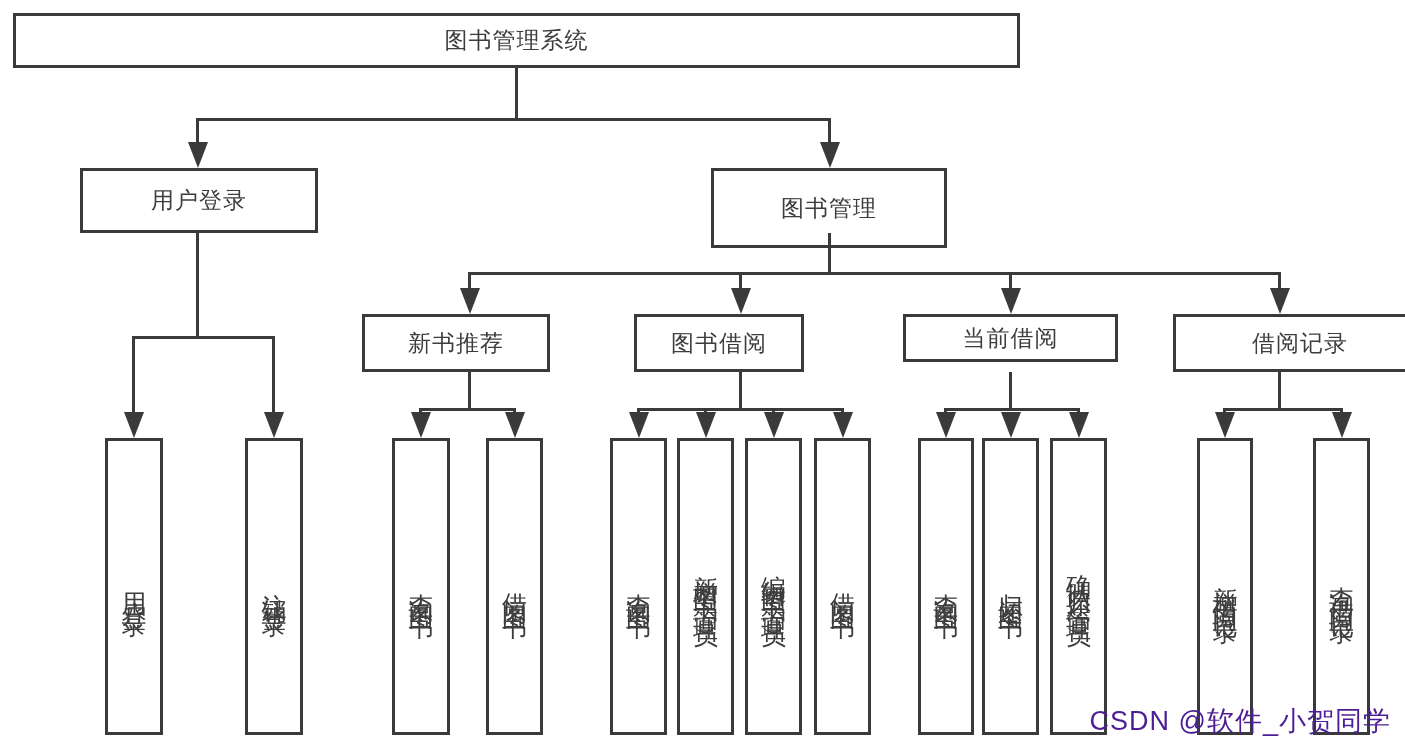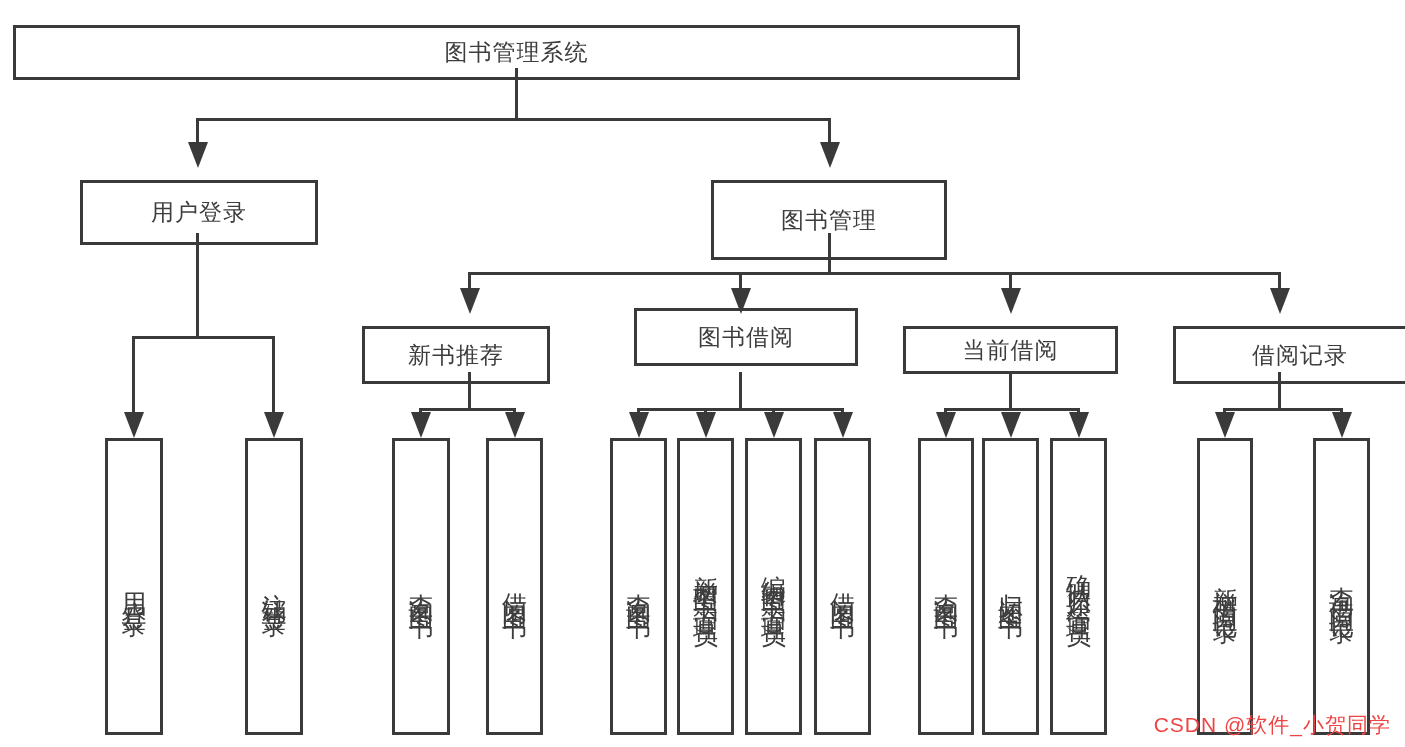--- a/index.html
+++ b/index.html
@@ -13,51 +13,51 @@
   .node{
     position:absolute;
     box-sizing:border-box;
     border:3px solid #3a3a3a;
     background:#ffffff;
     color:#3d3d3d;
     display:flex;
     align-items:center;
     justify-content:center;
   }
-  .node.h{font-size:23px;letter-spacing:1px;margin-top:12px;}
+  .node.h{font-size:23px;letter-spacing:1px;}
   .node.v{
     font-size:25px;
     writing-mode:vertical-rl;
     text-orientation:mixed;
     letter-spacing:7px;
     line-height:1;
   }
   .vl{position:absolute;width:3px;background:#3a3a3a;}
   .hl{position:absolute;height:3px;background:#3a3a3a;}
   .ah{
     position:absolute;width:0;height:0;
     border-left:10px solid transparent;
     border-right:10px solid transparent;
     border-top:26px solid #3a3a3a;
   }
   .watermark{
     position:absolute;
     right:14px;bottom:8px;
-    color:#ef4444;
-    font-size:21px;
+    color:#4c1d95;
+    font-size:27px;
     letter-spacing:1px;
     white-space:nowrap;
   }
 
   
   #n-root{left:13px;top:13px;width:1007px;height:55px;}
   #n-user-login{left:80px;top:168px;width:238px;height:65px;}
   #n-book-mgmt{left:711px;top:168px;width:236px;height:80px;}
   #n-new-book{left:362px;top:314px;width:188px;height:58px;}
-  #n-book-borrow{left:634px;top:296px;width:224px;height:58px;}
+  #n-book-borrow{left:634px;top:314px;width:170px;height:58px;}
   #n-current-borrow{left:903px;top:314px;width:215px;height:48px;}
   #n-borrow-records{left:1173px;top:314px;width:254px;height:58px;text-align:center;}
 
   #l-g1a{left:105px;top:438px;width:58px;height:297px;}
   #l-g1b{left:245px;top:438px;width:58px;height:297px;}
   #l-g2a{left:392px;top:438px;width:58px;height:297px;}
   #l-g2b{left:486px;top:438px;width:57px;height:297px;}
   #l-g3a{left:610px;top:438px;width:57px;height:297px;}
   #l-g3b{left:677px;top:438px;width:57px;height:297px;}
   #l-g3c{left:745px;top:438px;width:57px;height:297px;}

